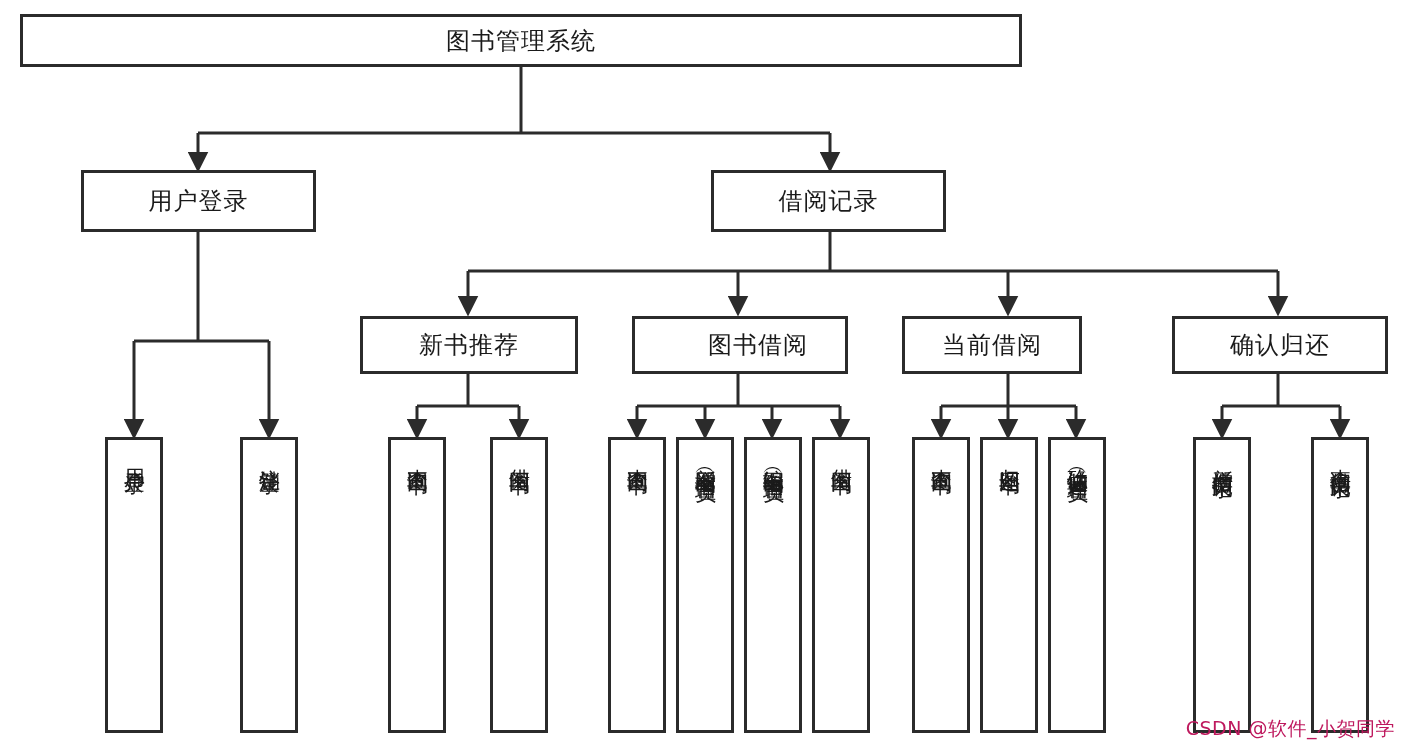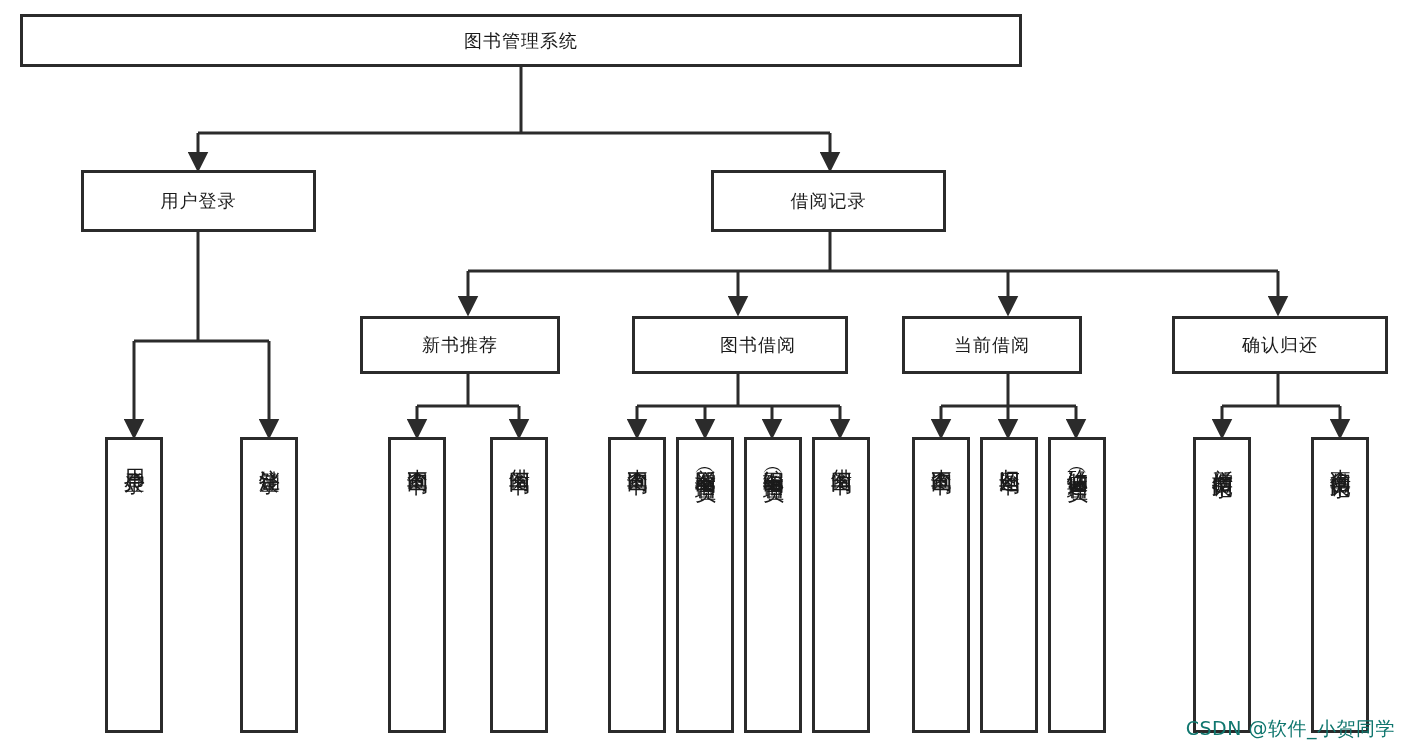--- a/index.html
+++ b/index.html
@@ -29,42 +29,42 @@
     position: absolute;
     box-sizing: border-box;
     border: 3px solid #2b2b2b;
     background: #ffffff;
     display: flex;
     align-items: center;
     justify-content: center;
     color: #1a1a1a;
   }
   .node.horizontal {
-    font-size: 18px;
+    font-size: 24px;
     letter-spacing: 1px;
   }
   .node.vertical {
     align-items: flex-start;
     padding-top: 12px;
   }
   .vlabel {
     writing-mode: vertical-rl;
     text-orientation: upright;
     font-size: 21px;
     line-height: 1.28;
     letter-spacing: 2px;
     white-space: nowrap;
     color: #1a1a1a;
   }
   .watermark {
     position: absolute;
     right: 10px;
     bottom: 5px;
     font-size: 19px;
-    color: #0f766e;
+    color: #be185d;
     letter-spacing: 0.5px;
     white-space: nowrap;
     font-family: "DejaVu Sans", "Liberation Sans", sans-serif;
   }
 </style>
 </head>
 <body>
 
 <div id="diagram-canvas">
 
@@ -122,21 +122,21 @@
     <span>图书管理系统</span>
   </div>
 
   <div class="node horizontal" style="left:81px; top:170px; width:235px; height:62px;">
     <span>用户登录</span>
   </div>
   <div class="node horizontal" style="left:711px; top:170px; width:235px; height:62px;">
     <span>借阅记录</span>
   </div>
 
-  <div class="node horizontal" style="left:360px; top:316px; width:200px; height:58px;">
+  <div class="node horizontal" style="left:360px; top:316px; width:218px; height:58px;">
     <span>新书推荐</span>
   </div>
   <div class="node horizontal" style="left:632px; top:316px; width:216px; height:58px;padding-left:36px;">
     <span>图书借阅</span>
   </div>
   <div class="node horizontal" style="left:902px; top:316px; width:180px; height:58px;">
     <span>当前借阅</span>
   </div>
   <div class="node horizontal" style="left:1172px; top:316px; width:216px; height:58px;">
     <span>确认归还</span>

